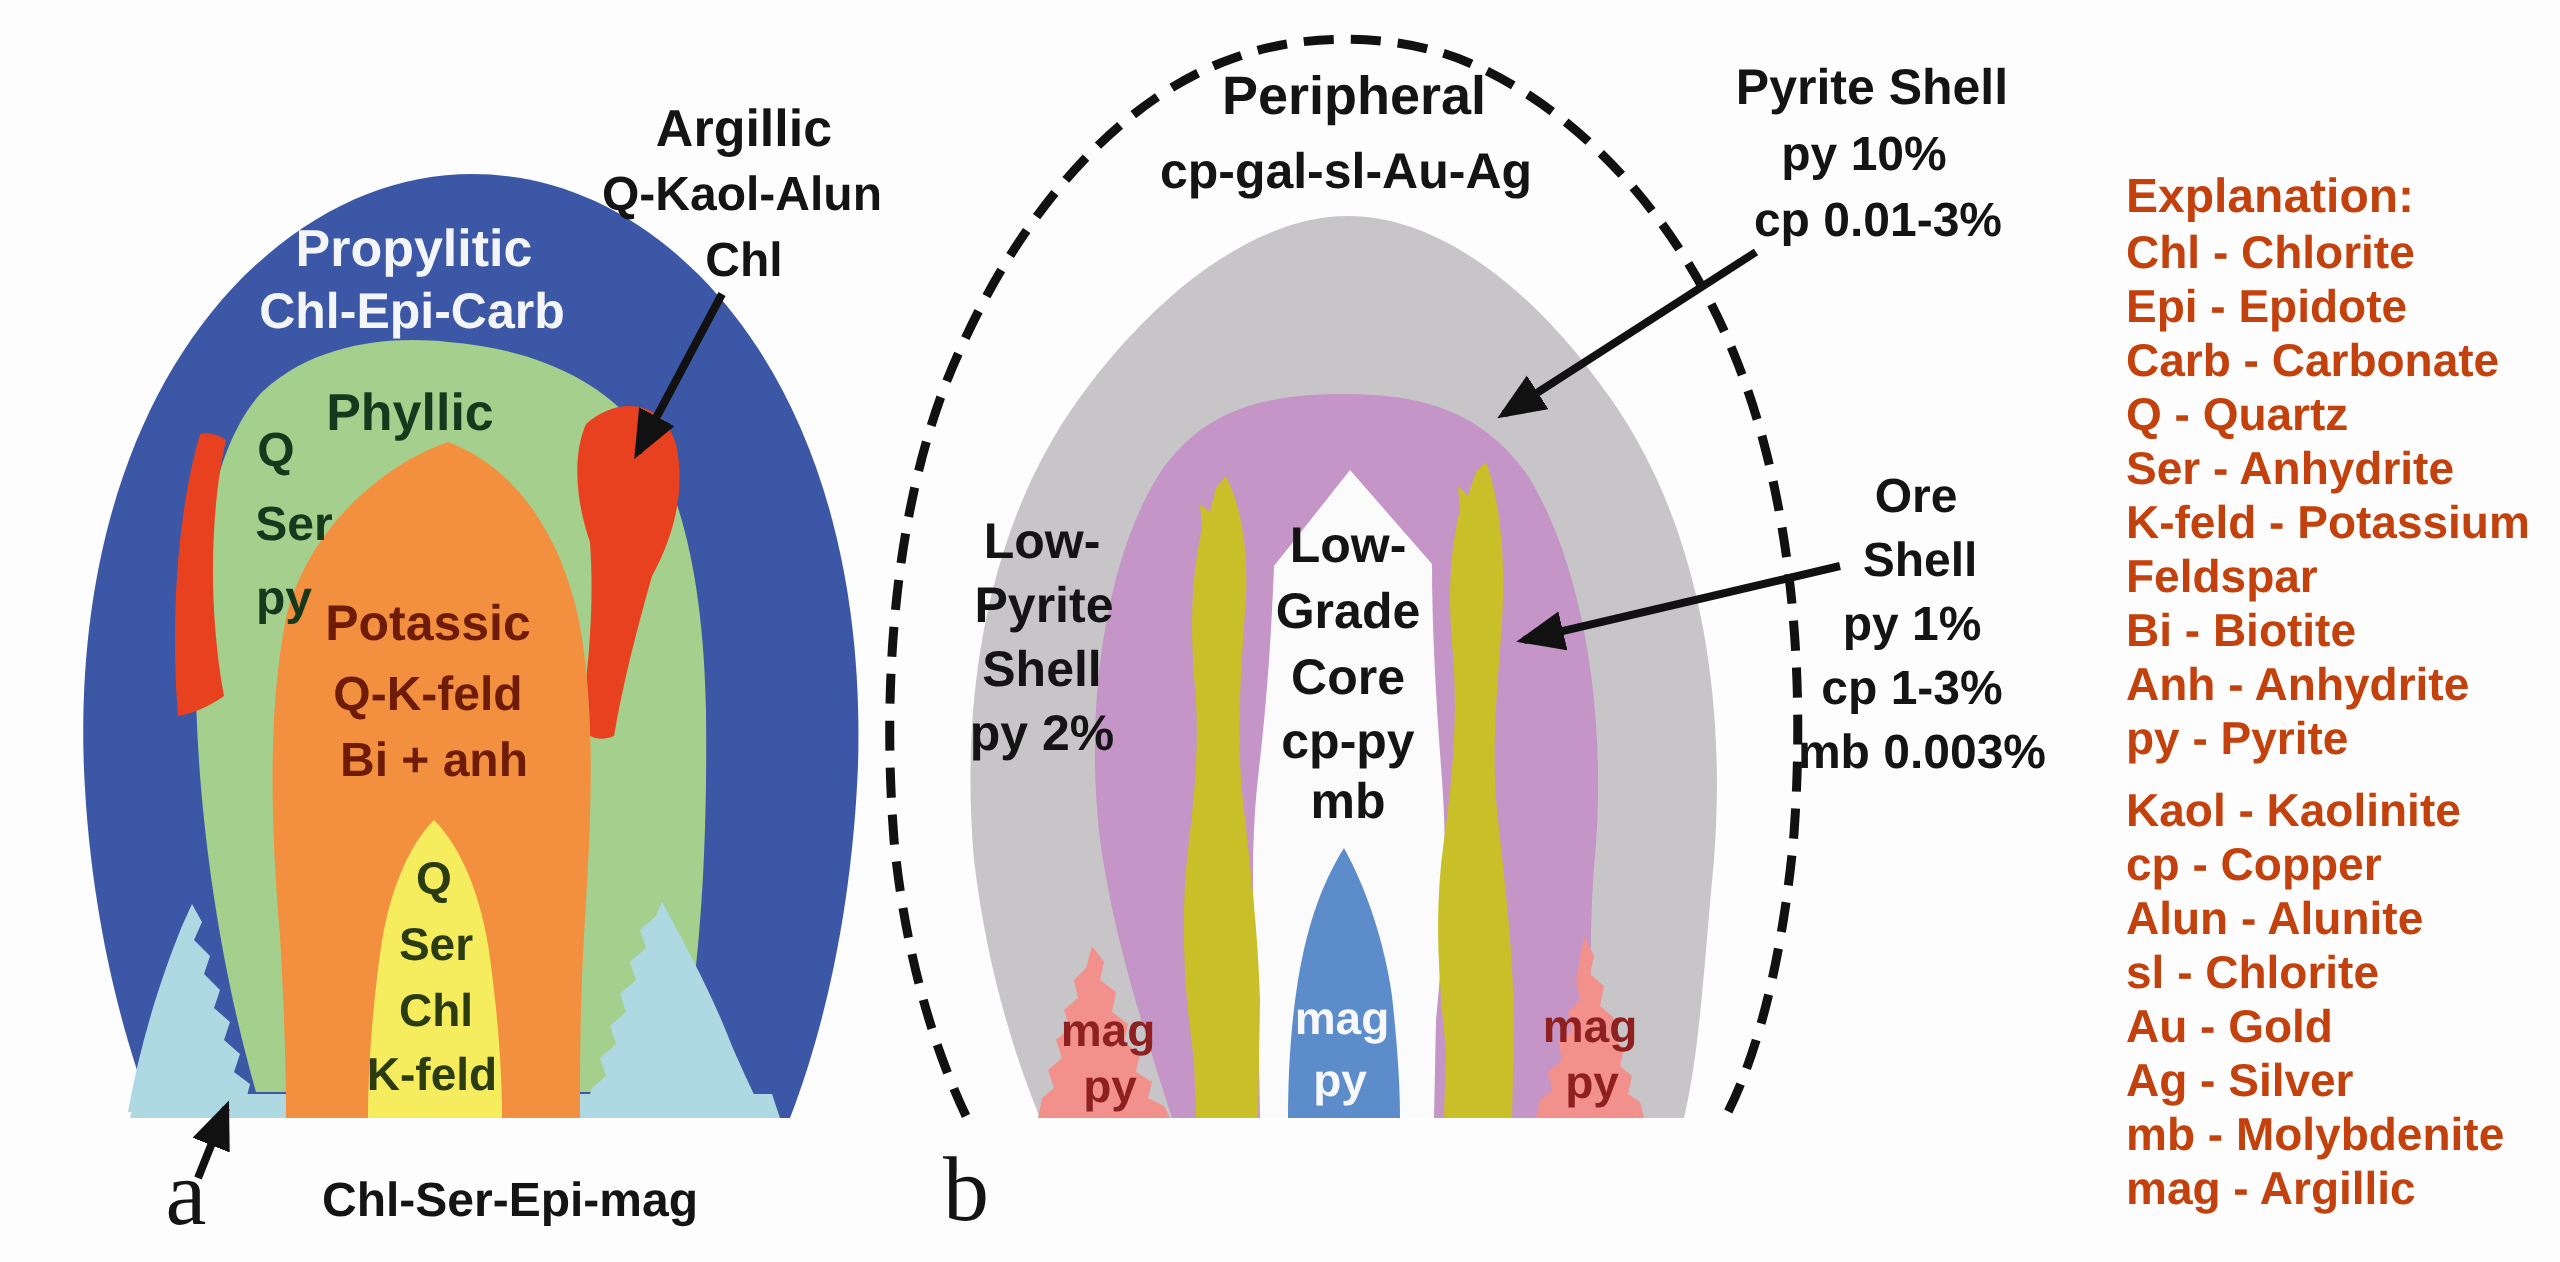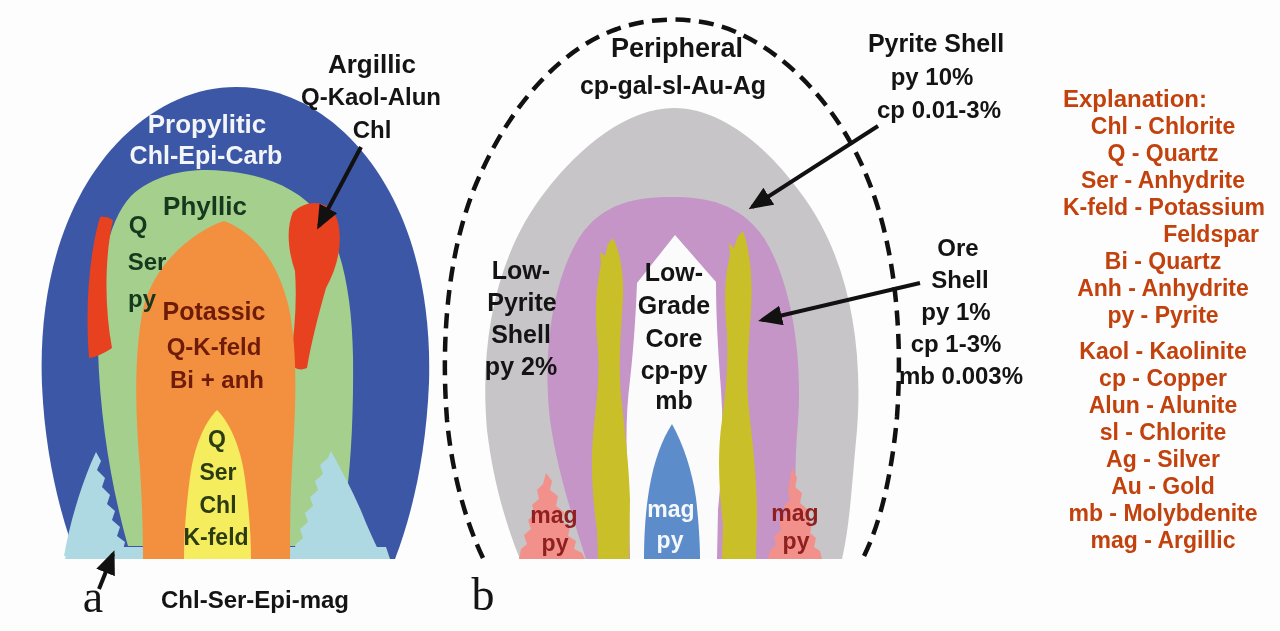--- a/index.html
+++ b/index.html
@@ -7,22 +7,22 @@
           font-family:"Liberation Sans",sans-serif;}
   svg{position:absolute;left:0;top:0;}
   svg text{font-family:"Liberation Sans",sans-serif;font-weight:bold;}.fs23{font-size:23px}.fs24{font-size:24px}
   .fs25{font-size:25px}.fs26{font-size:26px}.fs27{font-size:27px}
   .white{fill:#f3f5f8}.dkgreen{fill:#16381c}.maroon{fill:#6e1b07}
   .coretxt{fill:#2c3c12}.black{fill:#141414}.magred{fill:#8f2020}.magwhite{fill:#f6f8fb}
   .serif{font-family:"Liberation Serif",serif;font-weight:normal;font-size:46px;fill:#141414}
   .legend{position:absolute;left:1063px;top:55px;width:200px;color:#c2410c;
           font-weight:bold;font-size:23px;line-height:27px;margin-top:30px;}
   .lg-title{font-size:24px;margin-bottom:1px;}
-  .lg-row{white-space:nowrap;text-align:center;}
-  .lg-cont{text-align:right;padding-right:4px;}
+  .lg-row{white-space:nowrap;}
+  .lg-cont{text-align:left;padding-right:4px;}
   .lg-gap{margin-top:9px;}
 </style>
 </head>
 <body>
 
 <div class="canvas">
 <svg width="1280" height="631" viewBox="0 0 1280 631">
   <defs>
     <marker id="ah" markerWidth="8" markerHeight="6" refX="5" refY="2.5" orient="auto" markerUnits="strokeWidth">
       <path d="M0,0 L6,2.5 L0,5 Z" fill="#111"></path>
@@ -113,29 +113,31 @@
     <text class="fs23 magred" x="795" y="521" text-anchor="middle">mag</text>
     <text class="fs23 magred" x="796" y="549" text-anchor="middle">py</text>
 
     <text class="serif" x="483" y="610" text-anchor="middle">b</text>
   </g>
 </svg>
 
 <div class="legend">
   <div class="lg-title">Explanation:</div>
   <div class="lg-row">Chl - Chlorite</div>
+  <div class="lg-row">Epi - Epidote</div>
+  <div class="lg-row">Carb - Carbonate</div>
   <div class="lg-row">Q - Quartz</div>
   <div class="lg-row">Ser - Anhydrite</div>
   <div class="lg-row">K-feld - Potassium</div>
   <div class="lg-row lg-cont">Feldspar</div>
-  <div class="lg-row">Bi - Quartz</div>
+  <div class="lg-row">Bi - Biotite</div>
   <div class="lg-row">Anh - Anhydrite</div>
   <div class="lg-row">py - Pyrite</div>
   <div class="lg-row lg-gap">Kaol - Kaolinite</div>
   <div class="lg-row">cp - Copper</div>
   <div class="lg-row">Alun - Alunite</div>
   <div class="lg-row">sl - Chlorite</div>
+  <div class="lg-row">Au - Gold</div>
   <div class="lg-row">Ag - Silver</div>
-  <div class="lg-row">Au - Gold</div>
   <div class="lg-row">mb - Molybdenite</div>
   <div class="lg-row">mag - Argillic</div>
 </div>
 </div>
 
 </body></html>

